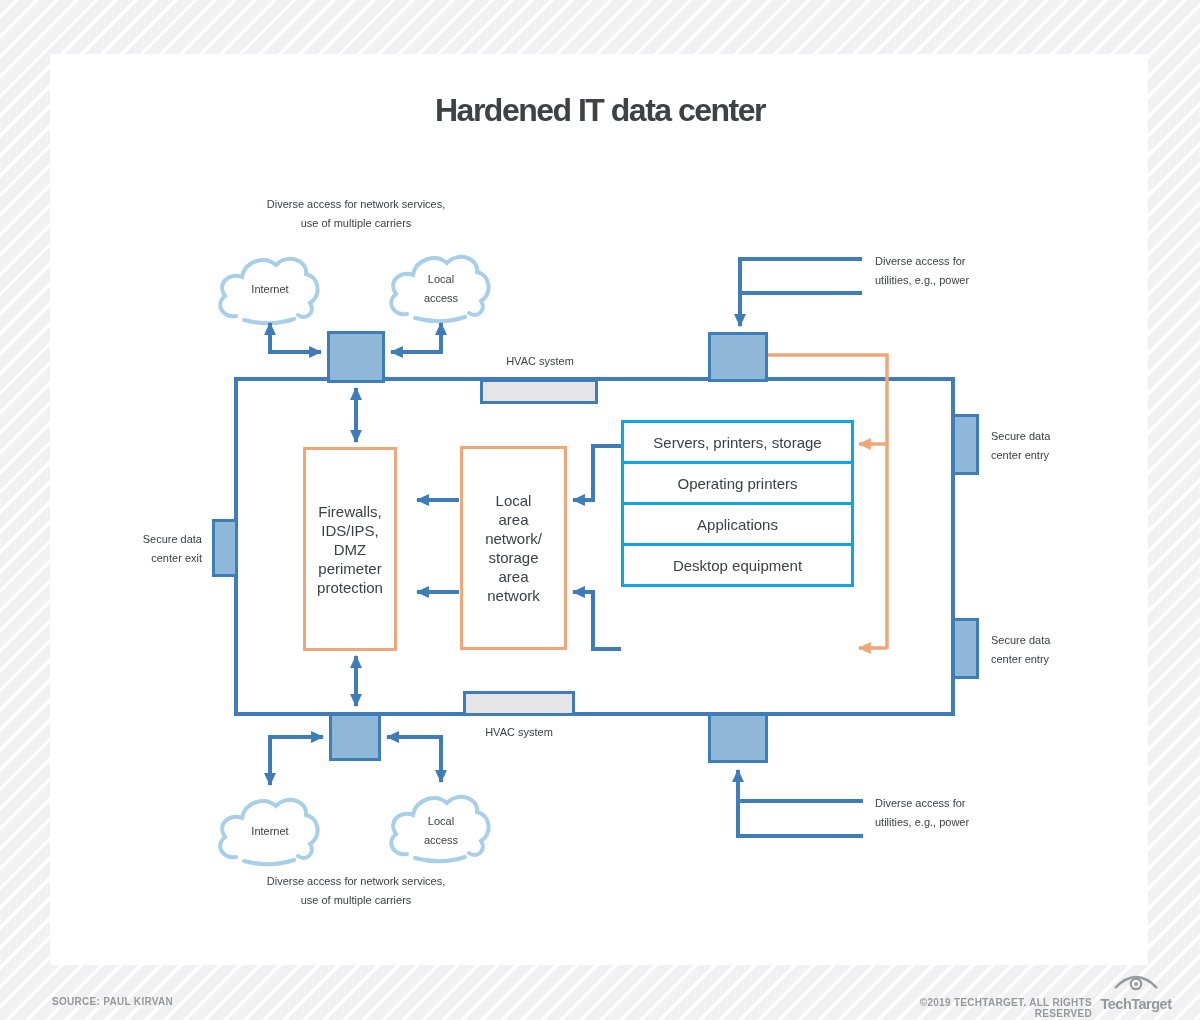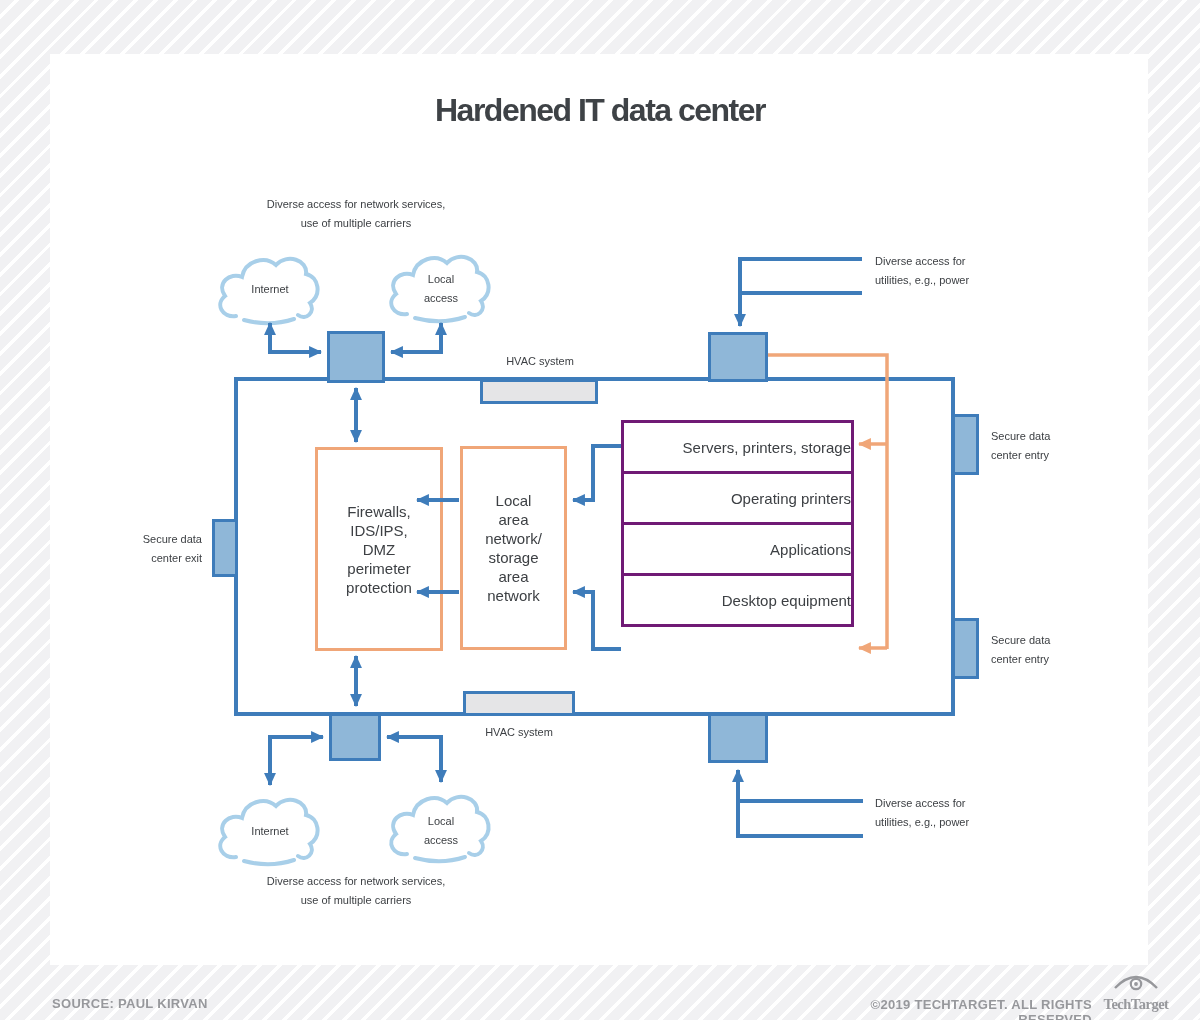--- a/index.html
+++ b/index.html
@@ -12,25 +12,25 @@
   .abs{position:absolute;}
   #card{left:50px;top:54px;width:1098px;height:911px;background:#ffffff;z-index:0;}
   #title{left:150px;top:92px;width:900px;margin:0;text-align:center;
          font-size:32px;font-weight:bold;letter-spacing:-1.5px;color:#3e4246;z-index:5;}
   
   #dc-rect{left:234px;top:377px;width:721px;height:339px;border:4px solid #3e7cba;background:#fff;box-sizing:border-box;z-index:1;}
   
   .obox{border:3px solid #f0a678;background:#fff;box-sizing:border-box;z-index:2;
         display:flex;align-items:center;justify-content:center;text-align:center;
         color:#3d4044;font-size:15px;line-height:19px;white-space:pre-line;}
-  #box-firewalls{left:303px;top:447px;width:128px;height:204px;margin-left:12px;}
+  #box-firewalls{left:303px;top:447px;width:94px;height:204px;}
   #box-lan{left:460px;top:446px;width:107px;height:204px;}
   #stack{left:621px;top:420px;width:233px;z-index:2;}
-  .stackbox{border:3px solid #701a75;background:#fff;box-sizing:border-box;height:54px;margin-top:-3px;
-            display:flex;align-items:center;justify-content:flex-end;
+  .stackbox{border:3px solid #0ea5e9;background:#fff;box-sizing:border-box;height:44px;margin-top:-3px;
+            display:flex;align-items:center;justify-content:center;
             color:#3d4044;font-size:15px;}
   .stackbox:first-child{margin-top:0;}
   
   #wires{left:0;top:0;z-index:3;pointer-events:none;}
   
   .bsq{border:3px solid #3e7cba;background:#8fb7d8;box-sizing:border-box;z-index:4;}
   #sq-top{left:327px;top:331px;width:58px;height:52px;}
   #sq-bottom{left:329px;top:713px;width:52px;height:48px;}
   #sq-util-top{left:708px;top:332px;width:60px;height:50px;}
   #sq-util-bottom{left:708px;top:713px;width:60px;height:50px;}
@@ -50,24 +50,24 @@
   #lbl-cloud-internet-bottom{left:220px;top:822px;width:100px;}
   #lbl-cloud-local-bottom{left:391px;top:812px;width:100px;}
   #lbl-hvac-top{left:460px;top:352px;width:160px;}
   #lbl-hvac-bottom{left:439px;top:723px;width:160px;}
   #lbl-util-top{left:875px;top:252px;width:210px;}
   #lbl-util-bottom{left:875px;top:794px;width:210px;}
   #lbl-entry-1{left:991px;top:427px;width:140px;}
   #lbl-entry-2{left:991px;top:631px;width:140px;}
   #lbl-exit{left:57px;top:530px;width:145px;text-align:right;}
   
-  .foot{font-size:13px;font-weight:bold;letter-spacing:0.3px;color:#97989c;z-index:5;}
+  .foot{font-size:10px;font-weight:bold;letter-spacing:0.3px;color:#97989c;z-index:5;}
   #footer-source{left:52px;top:996px;}
   #footer-copy{left:870px;top:997px;width:222px;text-align:right;}
-  #logo{left:1100px;top:973px;width:72px;text-align:center;z-index:5;font-family:Liberation Serif, serif;}
+  #logo{left:1100px;top:973px;width:72px;text-align:center;z-index:5;}
   #logo-word{font-size:14.5px;font-weight:bold;letter-spacing:-0.5px;color:#97989c;display:block;margin-top:1px;}
 </style>
 </head>
 <body>
 
 <div id="canvas">
 
   <div id="card" class="abs"></div>
 
   <h1 id="title" class="abs">Hardened IT data center</h1>

